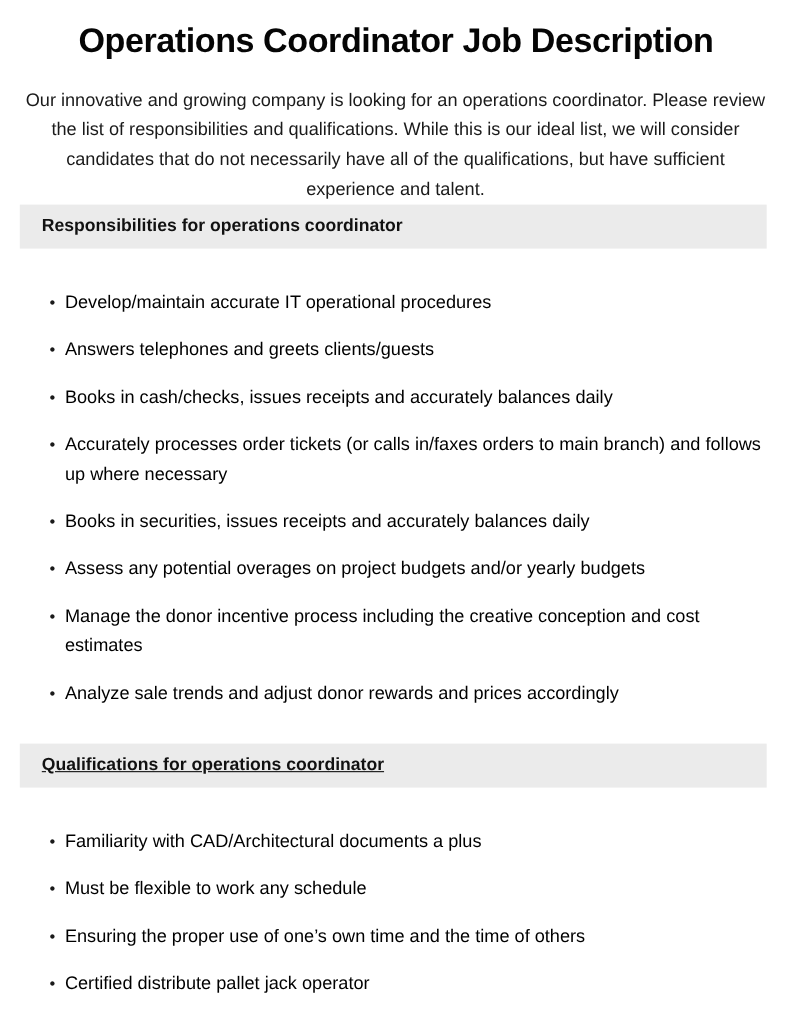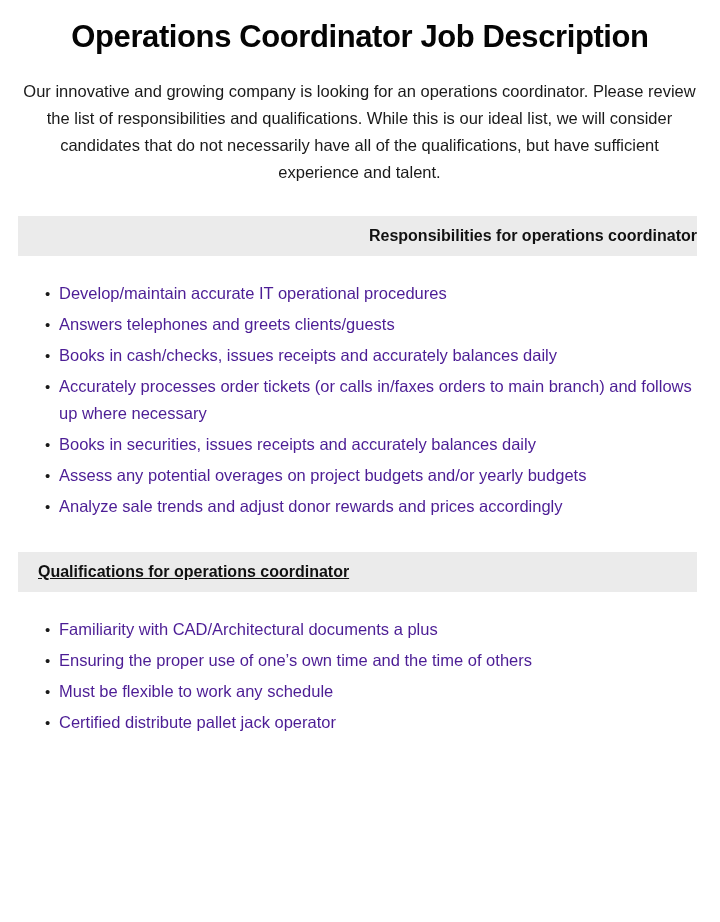--- a/index.html
+++ b/index.html
@@ -45,22 +45,20 @@
     margin: 0;
     padding: 0;
   }
   .section-band {
     background: #ebebeb;
     margin: 0 23px 0 18px;
     padding: 10px 0 11px 20px;
     box-sizing: border-box;
   }
   .section-responsibilities .section-band {
-    margin-top: 30px;
-    text-align: right;
   }
   .section-qualifications .section-band {
     margin-top: 32px;
     text-decoration: underline;
   }
   .section-title {
     font-size: 16px;
     font-weight: bold;
     color: #111111;
     line-height: 19px;
@@ -68,23 +66,23 @@
   }
   ul.bullets {
     list-style: none;
     margin: 0;
     padding: 20px 23px 0 45px;
   }
   ul.bullets li {
     position: relative;
     font-size: 16.5px;
     line-height: 27px;
-    color: #4c1d95;
+    color: #000000;
     padding-left: 14px;
-    margin: 4px 0 0 0;
+    margin: 16px 0 0 0;
   }
   ul.bullets li::before {
     content: "\2022";
     position: absolute;
     left: 0;
     top: 0;
     font-size: 15px;
     line-height: 27px;
     color: #1a1a1a;
   }
@@ -102,29 +100,30 @@
     <div class="section-band">
       <div class="section-title">Responsibilities for operations coordinator</div>
     </div>
     <ul class="bullets">
       <li>Develop/maintain accurate IT operational procedures</li>
       <li>Answers telephones and greets clients/guests</li>
       <li>Books in cash/checks, issues receipts and accurately balances daily</li>
       <li>Accurately processes order tickets (or calls in/faxes orders to main branch) and follows up where necessary</li>
       <li>Books in securities, issues receipts and accurately balances daily</li>
       <li>Assess any potential overages on project budgets and/or yearly budgets</li>
+      <li>Manage the donor incentive process including the creative conception and cost estimates</li>
       <li>Analyze sale trends and adjust donor rewards and prices accordingly</li>
     </ul>
   </div>
 
   <div class="section section-qualifications">
     <div class="section-band">
       <div class="section-title">Qualifications for operations coordinator</div>
     </div>
     <ul class="bullets">
       <li>Familiarity with CAD/Architectural documents a plus</li>
+      <li>Must be flexible to work any schedule</li>
       <li>Ensuring the proper use of one’s own time and the time of others</li>
-      <li>Must be flexible to work any schedule</li>
       <li>Certified distribute pallet jack operator</li>
     </ul>
   </div>
 
 </div>
 
 </body></html>

